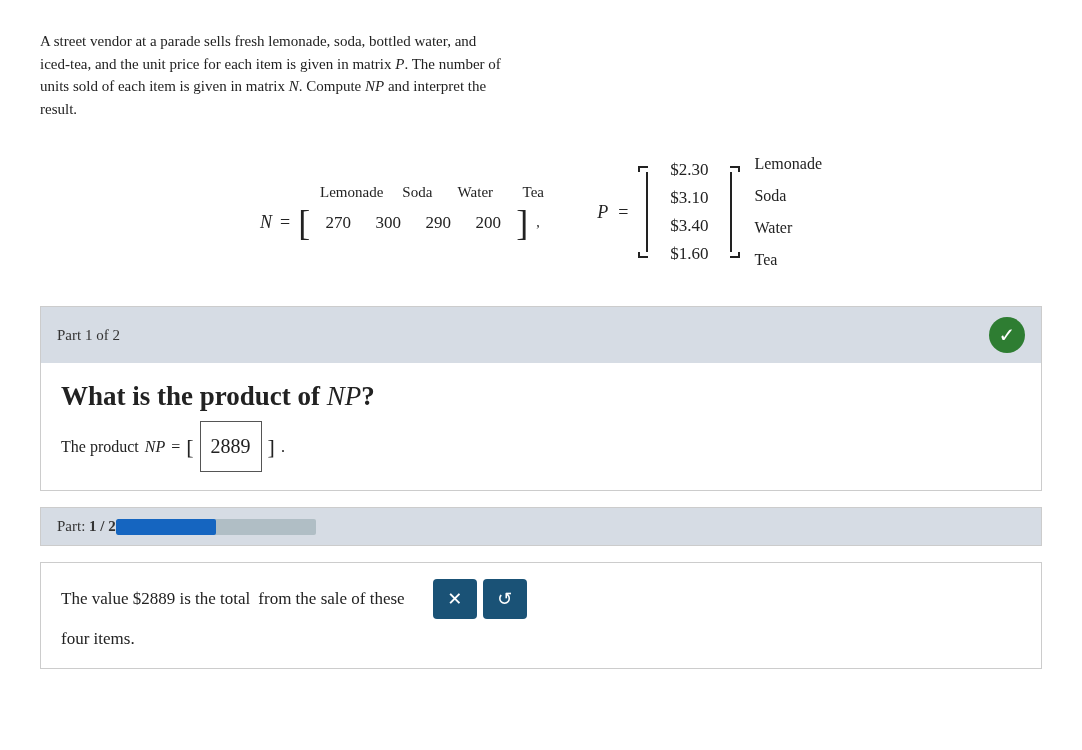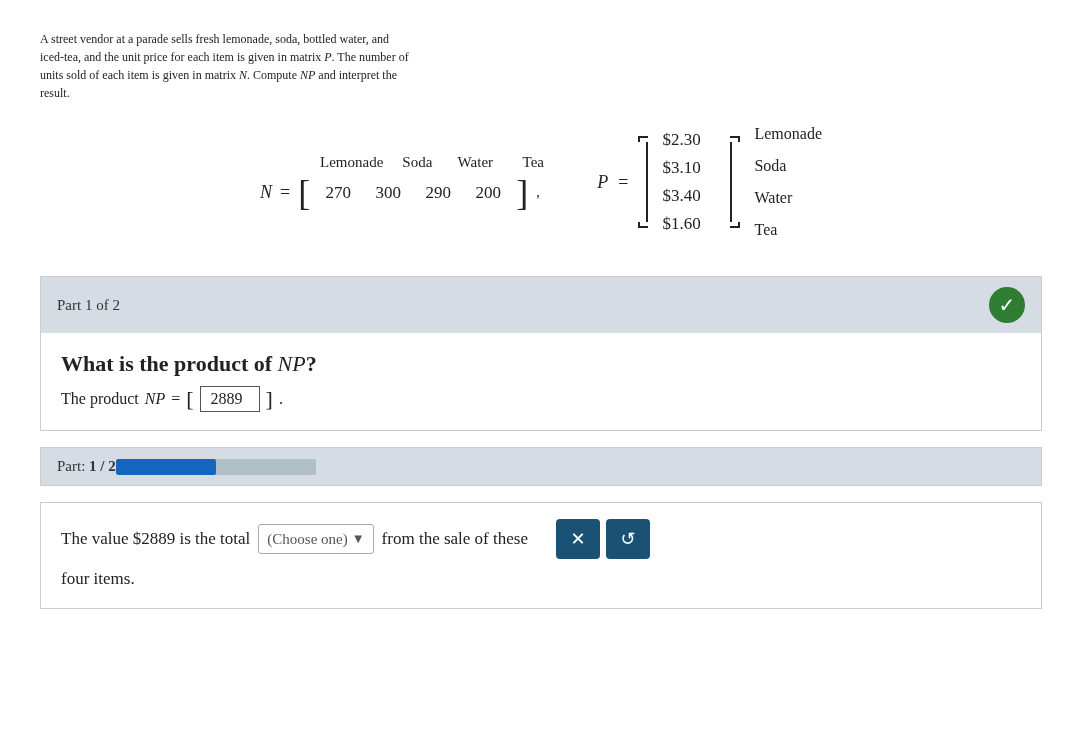--- a/index.html
+++ b/index.html
@@ -5,23 +5,23 @@
     * { box-sizing: border-box; margin: 0; padding: 0; }
     body {
       font-family: Georgia, 'Times New Roman', serif;
       background: #fff;
       color: #222;
       width: 1082px;
       min-height: 750px;
       padding: 30px 40px;
     }
     .problem-text {
-      font-size: 12px;
+      font-size: 15px;
       line-height: 1.5;
-      margin-bottom: 16px;
+      margin-bottom: 28px;
     }
     
     .math-display {
       display: flex;
       align-items: center;
       justify-content: center;
       gap: 40px;
       margin-bottom: 30px;
       font-size: 17px;
     }
@@ -72,21 +72,21 @@
     }
     .p-matrix-values {
       display: flex;
       flex-direction: column;
       gap: 0px;
     }
     .p-matrix-row {
       font-size: 17px;
       padding: 4px 8px;
       min-width: 70px;
-      text-align: left;
+      text-align: center;
     }
     .p-matrix-labels {
       display: flex;
       flex-direction: column;
       gap: 0px;
       margin-left: 8px;
     }
     .p-matrix-labels span {
       font-size: 16px;
       padding: 4px 0;
@@ -117,38 +117,38 @@
       align-items: center;
       justify-content: center;
       color: white;
       font-size: 20px;
     }
     .part-body {
       padding: 18px 20px;
       background: #fff;
     }
     .part-question {
-      font-size: 22px;
+      font-size: 27px;
       font-weight: bold;
       margin-bottom: 2px;
     }
     .part-question .italic { font-style: italic; font-weight: normal; }
     .answer-row {
       font-size: 16px;
       display: flex;
       align-items: center;
       gap: 6px;
       margin-top: 9px;
     }
     .answer-box {
       border: 1.5px solid #555;
-      padding: 3px 10px;
-      font-size: 16px;
+      padding: 13px 10px;
+      font-size: 20px;
       min-width: 60px;
-      text-align: left;
+      text-align: right;
       display: inline-block;
       font-family: Georgia, serif;
     }
     .matrix-bracket-inline {
       font-size: 22px;
       line-height: 1;
     }
     
     .part2-header {
       background: #d6dce4;
@@ -322,24 +322,20 @@
     <div class="progress-bar-container">
       <div class="progress-bar-fill" style="width: 50%;"></div>
     </div>
   </div>
 </div>
 
 <div class="part-section">
   <div class="part2-body">
     <div class="part2-answer-row">
       <span>The value $2889 is the total</span>
-      <div class="choose-dropdown">
-        <span>(Choose one)</span>
-        <span class="arrow">▼</span>
-      </div>
       <span>from the sale of these</span>
       <div class="action-buttons">
         <button class="action-btn">
           <span>✕</span>
         </button>
         <button class="action-btn">
           <span>↺</span>
         </button>
       </div>
     </div>

